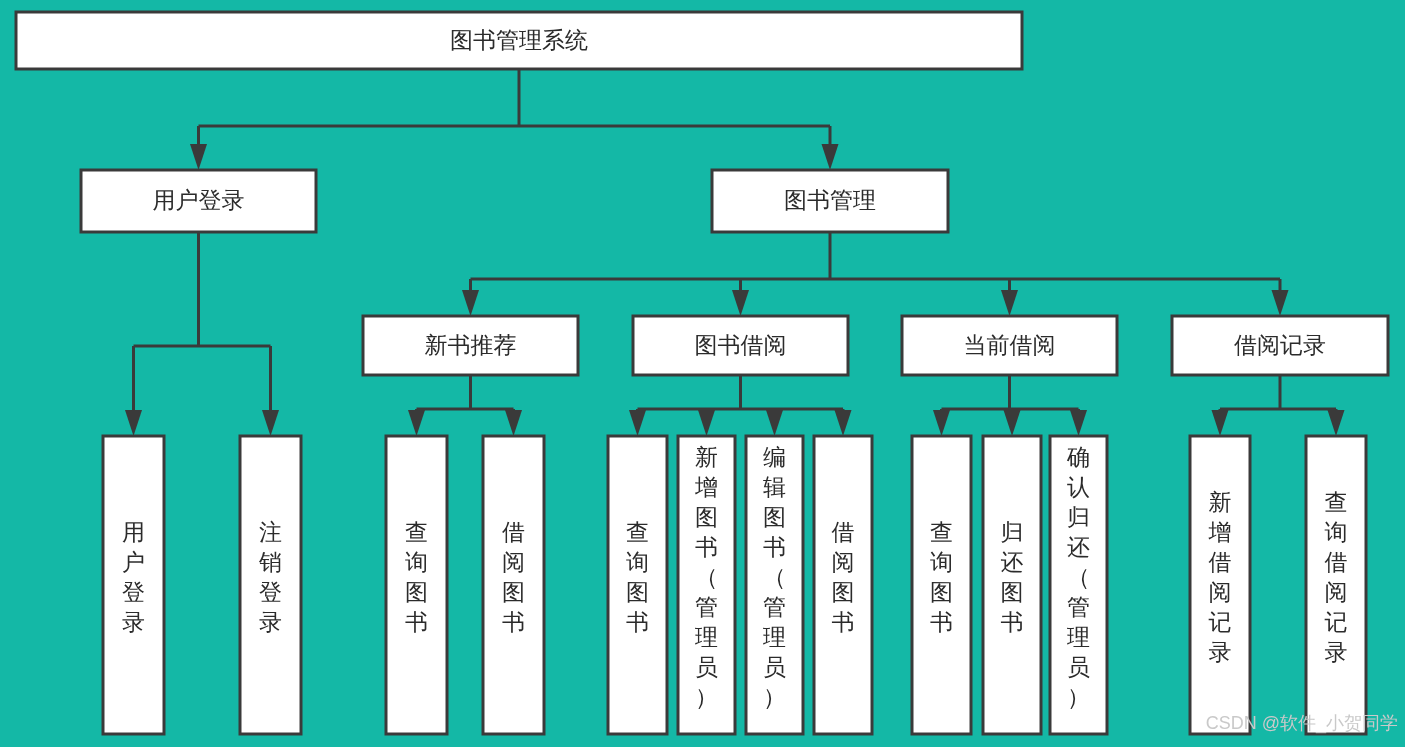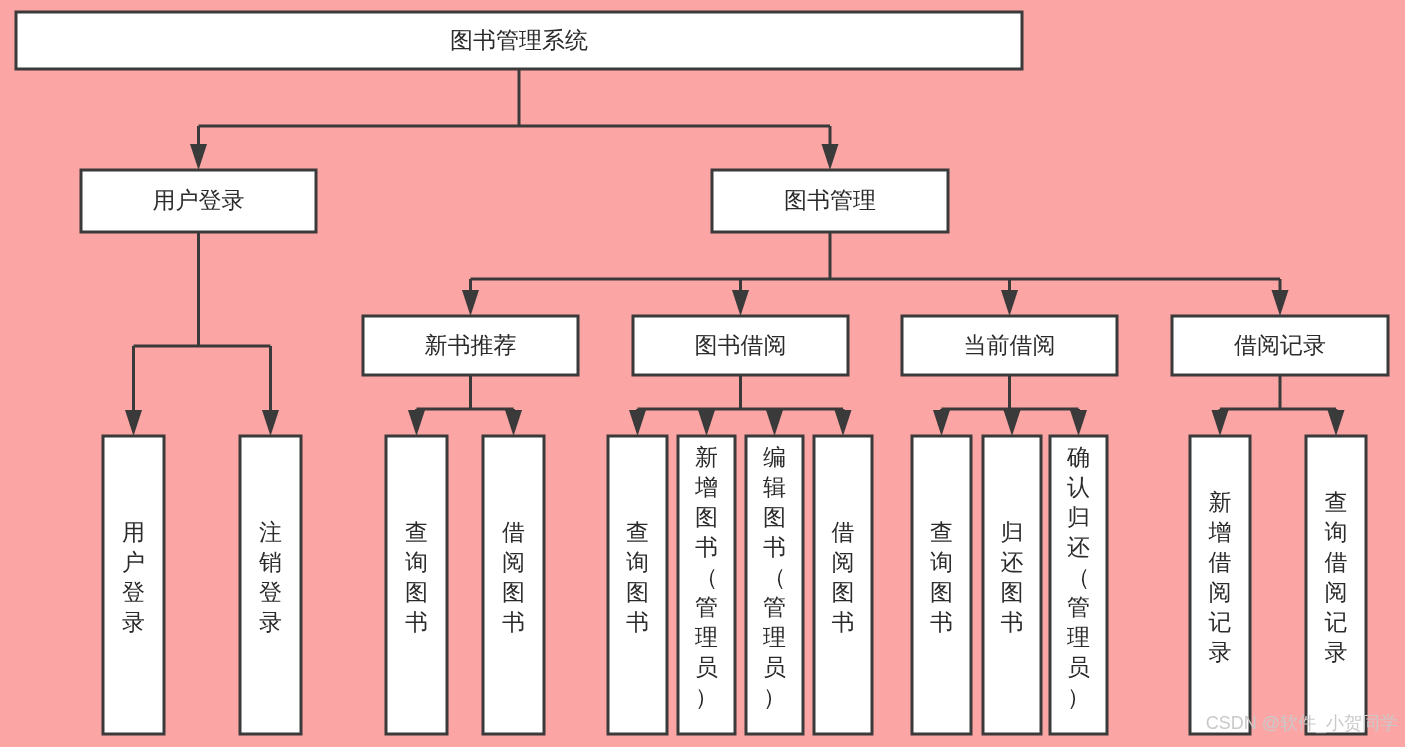--- a/index.html
+++ b/index.html
@@ -7,21 +7,21 @@
     padding: 0;
     background: #ffffff;
   }
   body {
     font-family: "Liberation Sans", "DejaVu Sans", sans-serif;
   }
   #diagram-root {
     position: relative;
     width: 1405px;
     height: 747px;
-    background: #fca5a5;
+    background: #14b8a6;
     overflow: hidden;
     text-decoration: underline;
   }
   svg.diagram-canvas {
     position: absolute;
     left: 0;
     top: 0;
     width: 1405px;
     height: 747px;
   }

